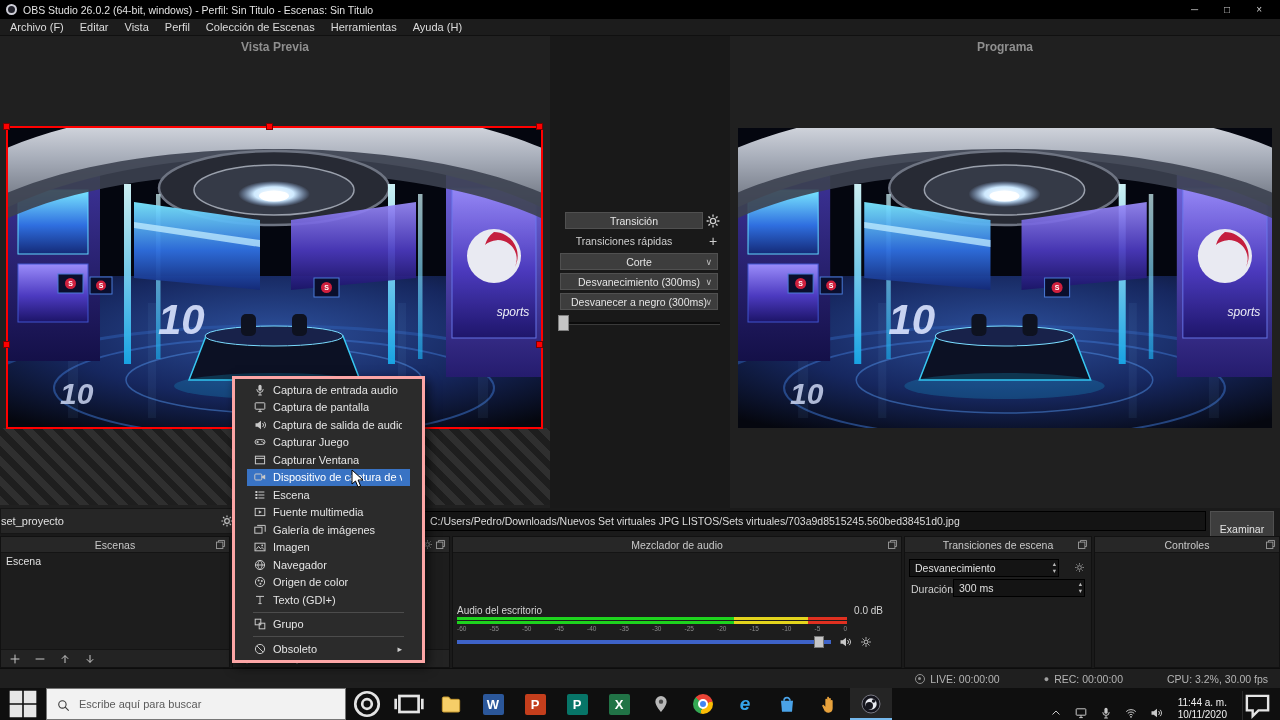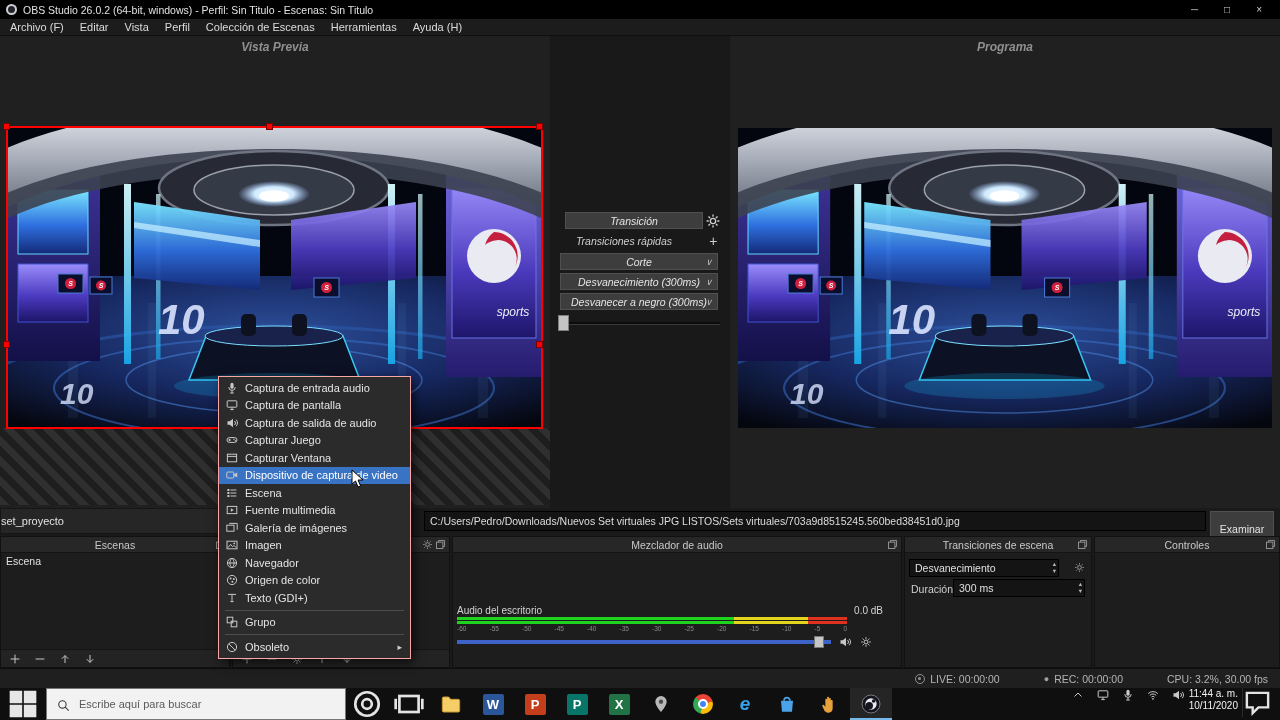--- a/index.html
+++ b/index.html
@@ -9,21 +9,21 @@
   
   .titlebar{position:absolute;left:0;top:0;width:1280px;height:19px;background:#000;display:flex;align-items:center;gap:6px;padding:0 6px;z-index:5;}
   .titlebar .title{font-size:10.5px;color:#e2e2e2;white-space:nowrap;}
   .obs-logo{width:11px;height:11px;border-radius:50%;background:#23232c;border:2px solid #cfcfd8;}
   .win-btns{margin-left:auto;display:flex;gap:26px;padding-right:12px;color:#d0d0d0;font-size:10px;}
   .win-btns span{cursor:default;}
   .menubar{position:absolute;left:0;top:19px;width:1280px;height:17px;background:#1c1c1c;border-bottom:1px solid #101010;display:flex;align-items:center;padding-left:2px;z-index:5;}
   .menu-item{padding:0 8px;font-size:11px;color:#dcdcdc;}
 
   
-  .main{position:absolute;left:0;top:36px;width:1280px;height:472px;background:#191919;font-style:italic;}
+  .main{position:absolute;left:0;top:36px;width:1280px;height:472px;background:#191919;}
   .half{position:absolute;top:0;height:472px;background:#202020;}
   .area-label{position:absolute;top:4px;text-align:center;font-size:12px;font-weight:bold;color:#8f8f8f;}
   .studio{position:absolute;display:block;}
   .preview-img{left:8px;top:92px;width:533px;height:300px;}
   .program-img{left:738px;top:92px;width:534px;height:300px;}
   .hatch{position:absolute;left:0;top:392px;width:550px;height:77px;
     background:repeating-linear-gradient(45deg,#2f2f2f 0 7px,#1e1e1e 7px 14px);}
   .sel-border{position:absolute;left:6px;top:90px;width:537px;height:303px;border:2px solid #f00;pointer-events:none;z-index:3;}
   .handle{position:absolute;width:7px;height:7px;background:#f00;border:1px solid #7a0000;z-index:4;}
 
@@ -89,28 +89,28 @@
   .searchbox input{border:none;outline:none;background:transparent;font-size:11px;color:#444;width:100%;}
   .searchbox input::placeholder{color:#5a5a5a;opacity:1;}
   .tb-ic{width:42px;display:flex;align-items:center;justify-content:center;color:#e4e4e4;}
   .tb-ic .ic{width:20px;height:20px;}
   .tb-ic.active{background:#252525;box-shadow:inset 0 -2px 0 #76b9ed;}
   .tile{width:21px;height:21px;border-radius:2px;display:flex;align-items:center;justify-content:center;color:#fff;font-weight:bold;font-size:13px;}
   .letter{font-size:19px;font-weight:bold;font-style:italic;}
   .chrome{width:20px;height:20px;border-radius:50%;position:relative;
     background:conic-gradient(from -45deg,#ea4335 0 120deg,#fbbc05 0 240deg,#34a853 0 360deg);}
   .chrome::after{content:"";position:absolute;inset:5px;border-radius:50%;background:#4285f4;border:2.5px solid #fff;}
-  .tray{margin-left:auto;display:flex;align-items:flex-start;padding-right:8px;}
+  .tray{margin-left:auto;display:flex;align-items:flex-end;gap:11px;padding-right:8px;}
   .tray-ic{width:14px;height:14px;color:#e4e4e4;display:flex;align-items:center;justify-content:center;}
   .tray-ic .ic{width:12px;height:12px;}
   .clock{text-align:center;font-size:10px;line-height:11.5px;color:#f0f0f0;padding:0 4px;}
   .action{width:30px;display:flex;align-items:center;justify-content:center;color:#e4e4e4;border-left:1px solid #2a2a2a;}
 
   
-  .ctxmenu{position:absolute;left:218px;top:376px;width:193px;background:#2b2b2b;border:1px solid #fca5a5;box-shadow:3px 4px 10px rgba(0,0,0,.65);padding:2px 0;z-index:50;}
+  .ctxmenu{position:absolute;left:232px;top:376px;width:193px;background:#2b2b2b;border:3px solid #fca5a5;box-shadow:3px 4px 10px rgba(0,0,0,.65);padding:2px 12px;z-index:50;}
   .cm-item{height:17.5px;display:flex;align-items:center;gap:7px;padding:0 8px 0 7px;font-size:11px;color:#e4e4e4;position:relative;}
   .cm-item .ic{flex:0 0 12px;}
   .cm-item.hl{background:#3973c4;color:#fff;}
   .cm-lab{white-space:nowrap;overflow:hidden;}
   .cm-arrow{margin-left:auto;font-size:9px;color:#cfcfcf;}
   .cm-sep{height:1px;background:#4c4c4c;margin:3px 6px;}
 
   .ic{width:12px;height:12px;display:inline-block;color:#c8c8c8;}
 
   

